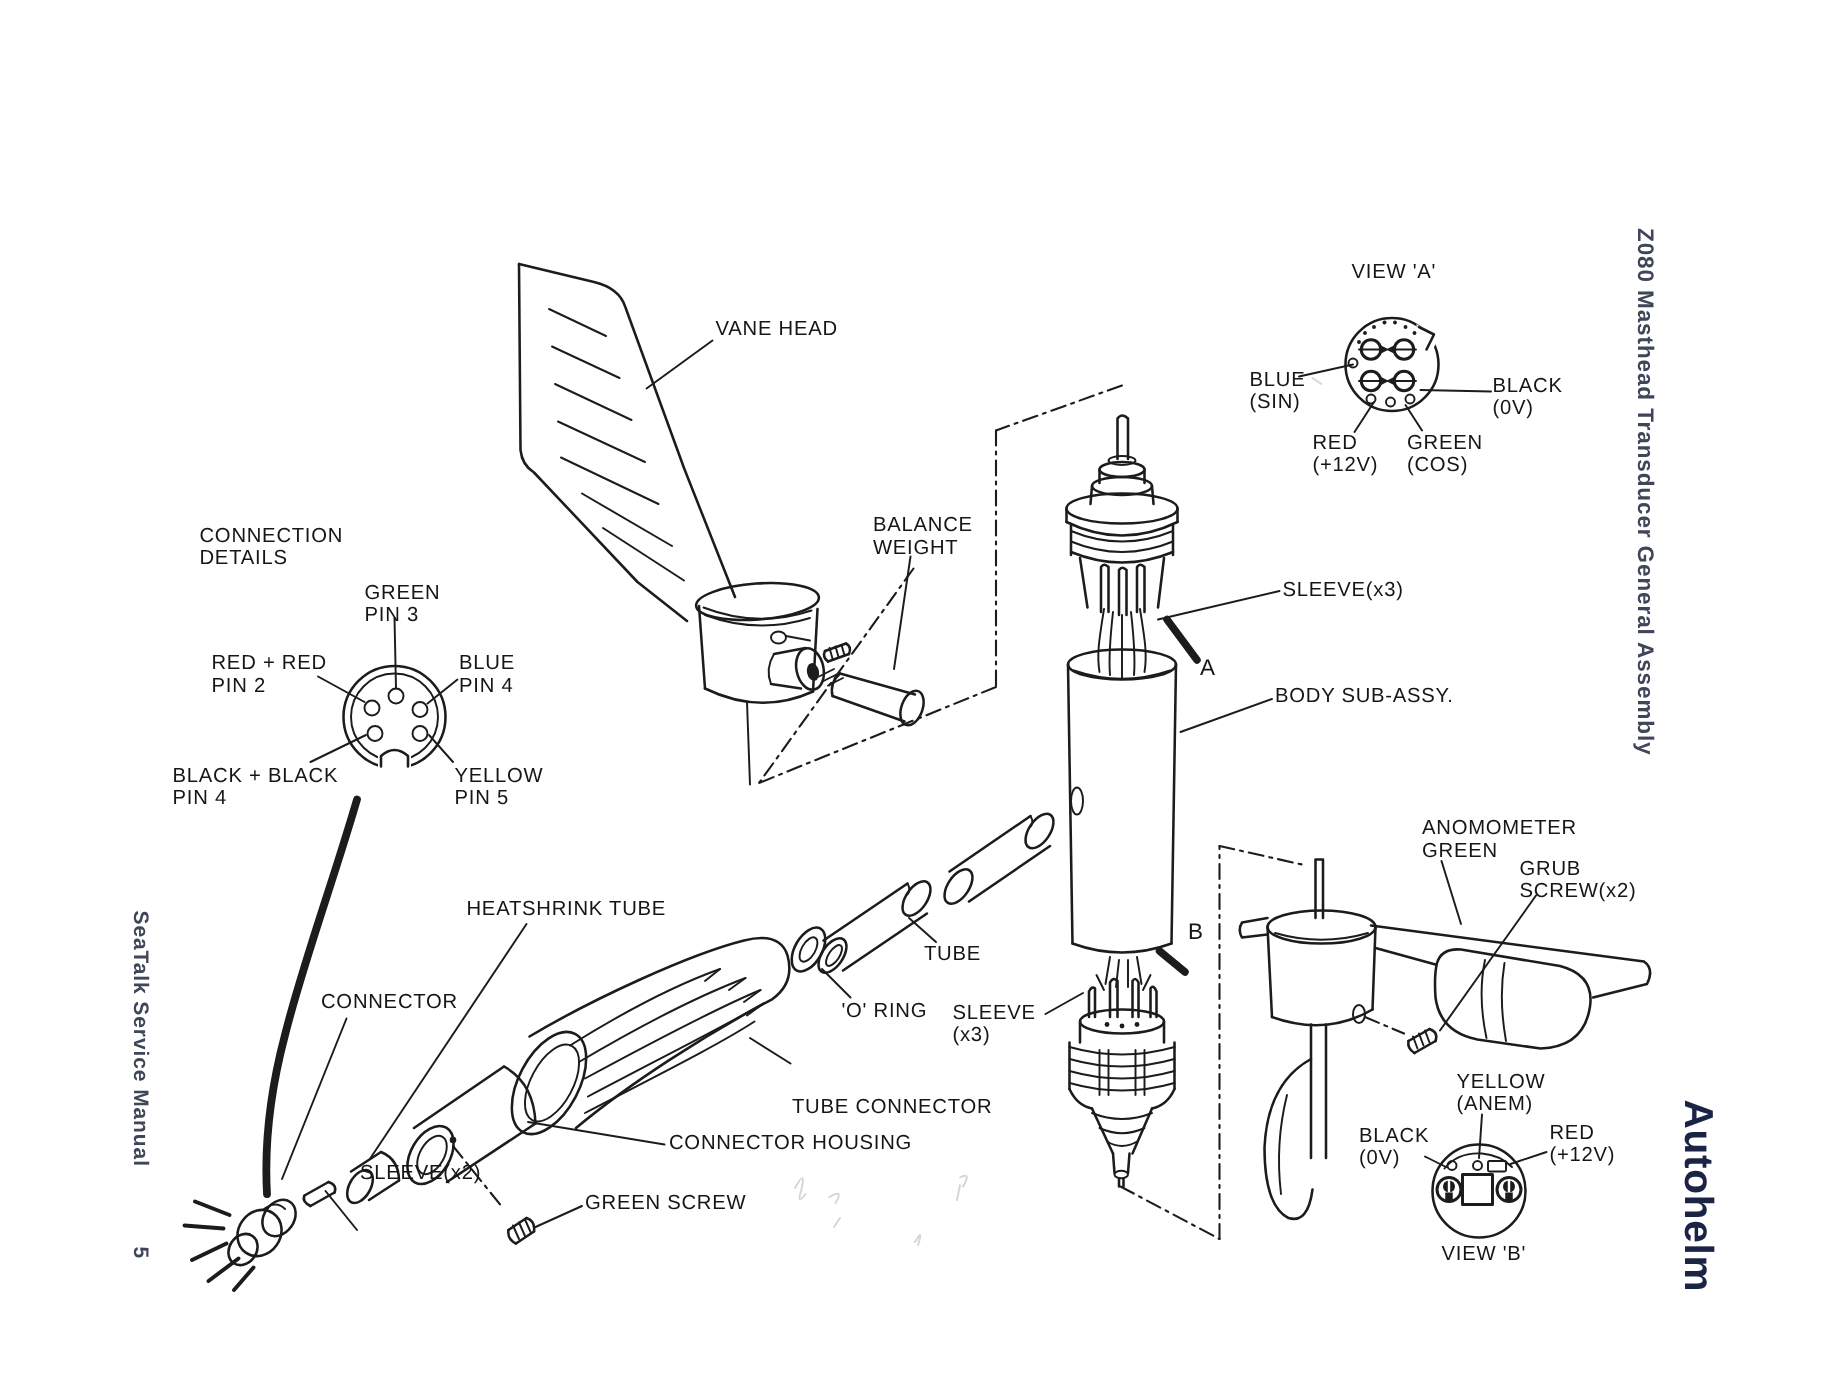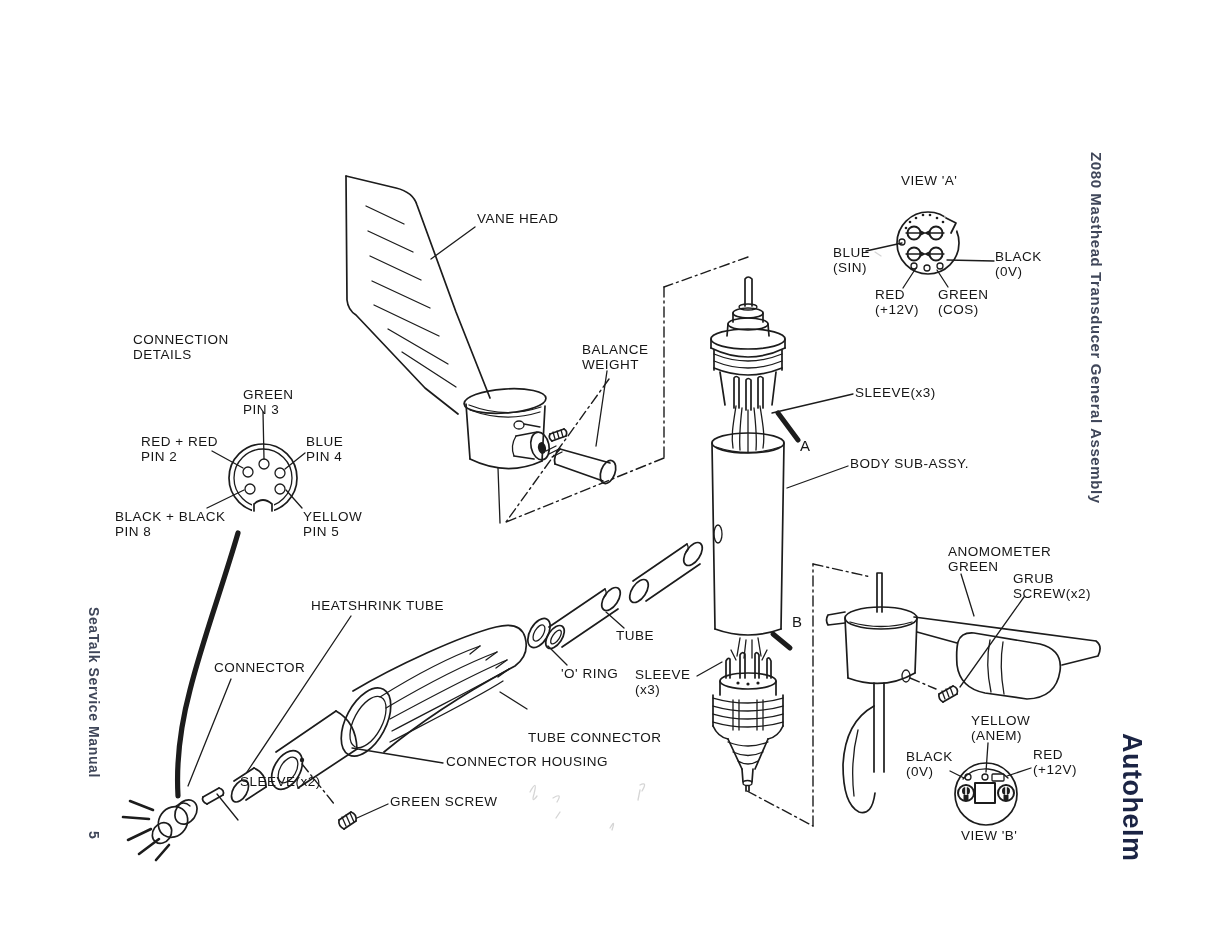--- a/index.html
+++ b/index.html
@@ -325,30 +325,30 @@
     <path class="thin" d="M875,252 l6,4"></path>
   </g>
 </svg>
 
 <div class="lbl" style="left:477px;top:211px">VANE HEAD</div>
 <div class="lbl" style="left:582px;top:342px">BALANCE
 WEIGHT</div>
 <div class="lbl" style="left:855px;top:385px">SLEEVE(x3)</div>
 <div class="lbl marker" style="left:800px;top:438px">A</div>
 <div class="lbl" style="left:850px;top:456px">BODY SUB-ASSY.</div>
-<div class="lbl" style="left:133px;top:332px">CONNECTION
+<div class="lbl" style="left:133px;top:349px">CONNECTION
 DETAILS</div>
 <div class="lbl" style="left:243px;top:387px">GREEN
 PIN 3</div>
 <div class="lbl" style="left:141px;top:434px">RED + RED
 PIN 2</div>
 <div class="lbl" style="left:306px;top:434px">BLUE
 PIN 4</div>
 <div class="lbl" style="left:115px;top:509px">BLACK + BLACK
-PIN 8</div>
+PIN 4</div>
 <div class="lbl" style="left:303px;top:509px">YELLOW
 PIN 5</div>
 <div class="lbl" style="left:311px;top:598px">HEATSHRINK TUBE</div>
 <div class="lbl" style="left:214px;top:660px">CONNECTOR</div>
 <div class="lbl" style="left:616px;top:628px">TUBE</div>
 <div class="lbl" style="left:561px;top:666px">'O' RING</div>
 <div class="lbl ralign" style="left:635px;top:667px">SLEEVE
 (x3)</div>
 <div class="lbl marker" style="left:792px;top:614px">B</div>
 <div class="lbl" style="left:528px;top:730px">TUBE CONNECTOR</div>

